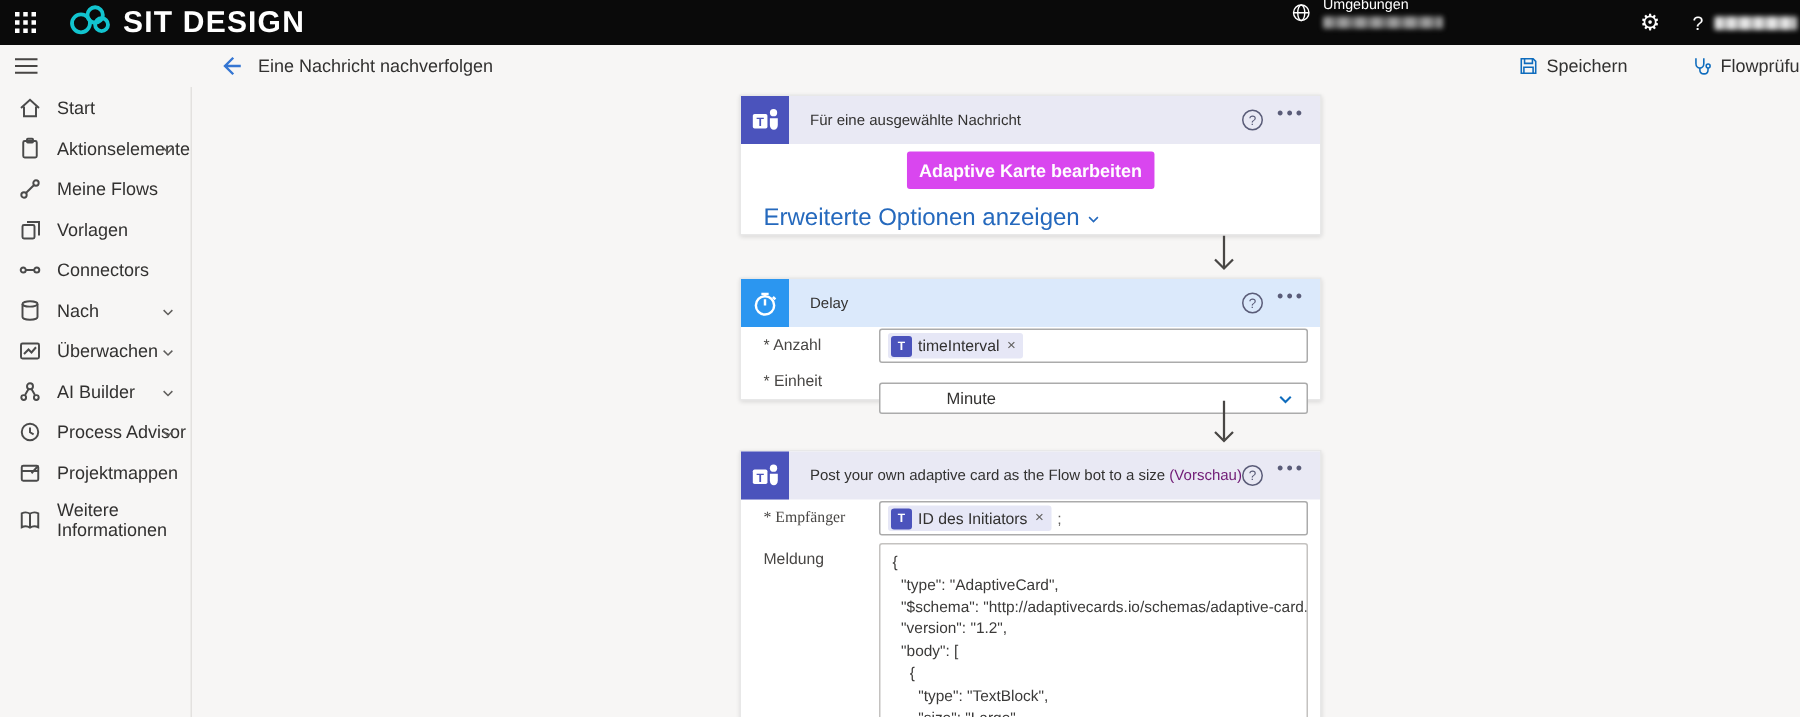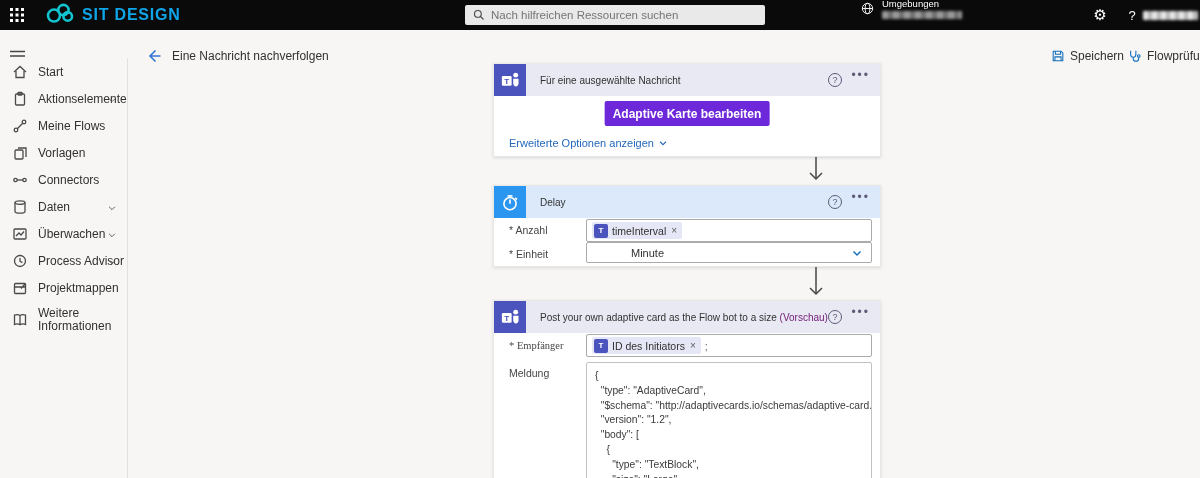--- a/index.html
+++ b/index.html
@@ -4,21 +4,21 @@
 <style>
   * { margin:0; padding:0; box-sizing:border-box; }
   html,body { width:1200px; height:478px; overflow:hidden;
     font-family:"Liberation Sans", sans-serif; background:#f7f6f5; }
 
   
   #topbar { position:absolute; left:0; top:0; width:1200px; height:30px;
     background:#0a0a0a; color:#fff; }
   #waffle { position:absolute; left:9px; top:7px; width:16px; height:16px; cursor:pointer; }
   #logo { position:absolute; left:42px; top:3px; display:flex; align-items:center; height:24px; }
-  #logo-text { color:#0ea5e9; font-size:16px; font-weight:800; letter-spacing:.8px; margin-left:4px; }
+  #logo-text { color:#ffffff; font-size:20px; font-weight:800; letter-spacing:.8px; margin-left:4px; }
   #app-name { position:absolute; left:185px; top:0; height:30px; display:flex; align-items:center;
     font-size:12.5px; font-weight:700; color:#fff; }
   #topbar-search { position:absolute; left:465px; top:5px; width:300px; height:20px;
     background:#e9e9e9; border-radius:2px; display:flex; align-items:center; padding:0 8px; }
   #topbar-search input { border:none; background:transparent; outline:none; width:100%;
     font-size:11.5px; color:#333; font-family:"Liberation Sans",sans-serif; }
   #env-group { position:absolute; left:860px; top:0; height:16px; display:flex; align-items:center; cursor:pointer; }
   #env-labels { margin-left:7px; display:flex; flex-direction:column; justify-content:center; }
   #env-label { font-size:9.5px; color:#fff; line-height:11px; }
   .redacted-dark { width:80px; height:8px; margin-top:2px; border-radius:1px;
@@ -26,28 +26,28 @@
   .redacted-light { width:55px; height:9px; border-radius:1px;
     background:repeating-linear-gradient(90deg,#e8e8e8 0 5px,#b5b5b5 5px 9px); filter:blur(1.6px); }
   #gear-btn { position:absolute; left:1086px; top:0; width:28px; height:30px; display:flex;
     align-items:center; justify-content:center; font-size:15px; color:#fff; cursor:pointer; }
   #help-btn { position:absolute; left:1120px; top:0; width:24px; height:30px; display:flex;
     align-items:center; justify-content:center; font-size:13px; color:#fff; cursor:pointer; }
   #user-btn { position:absolute; left:1143px; top:0; width:55px; height:30px; display:flex;
     align-items:center; cursor:pointer; }
 
   
-  #toolbar { position:absolute; left:0; top:30px; width:1052px; height:28px; background:#f7f6f5;margin-top:12px; }
+  #toolbar { position:absolute; left:0; top:30px; width:1052px; height:28px; background:#f7f6f5; }
   #hamburger { position:absolute; left:9px; top:6px; width:17px; height:16px; cursor:pointer; }
   #back-btn { position:absolute; left:146px; top:5px; width:18px; height:18px; cursor:pointer; }
   #flow-title { position:absolute; left:172px; top:0; height:28px; display:flex; align-items:center;
     font-size:12px; color:#323130; }
   .tb-action { position:absolute; top:0; height:28px; display:flex; align-items:center; gap:5px;
     cursor:pointer; font-size:12px; color:#323130; }
-  #save-action { left:1051px; } #checker-action { left:1128px; }
+  #save-action { left:1012px; } #checker-action { left:1128px; }
 
   
   #sidebar { position:absolute; left:0; top:58px; width:128px; height:420px;
     background:#f7f6f5; border-right:1px solid #e3e1df; }
   .side-item { position:relative; height:27px; display:flex; align-items:center; cursor:pointer;
     padding-left:12px; color:#323130; font-size:12px; }
   .side-icon { width:16px; height:16px; margin-right:10px; flex:0 0 16px; }
   .side-chevron { position:absolute; right:10px; top:9px; width:10px; height:10px; }
   .side-two-line { height:38px; align-items:center; }
   .side-label2 { line-height:13px; }
@@ -75,24 +75,24 @@
     border-radius:2px; padding:1px 5px 1px 2px; height:17px; }
   .chip-icon { width:14px; height:14px; background:#4b53bc; border-radius:2px; color:#fff;
     font-size:8px; font-weight:700; display:flex; align-items:center; justify-content:center; }
   .chip-text { font-size:10.5px; color:#323130; }
   .chip-close { font-size:10px; color:#5f5e5c; cursor:pointer; margin-left:1px; }
   .after-token { font-size:10.5px; color:#5f5e5c; margin-left:4px; }
   .field-select { cursor:pointer; justify-content:space-between; padding:0 8px; }
   .select-value { font-size:11px; color:#323130; }
 
   #card1-btn { position:absolute; left:50%; transform:translateX(-50%); top:37px; height:25px;
-    background:#6d28d9; color:#fff; border:none; border-radius:2px; font-size:12px; font-weight:700;
+    background:#d946ef; color:#fff; border:none; border-radius:2px; font-size:12px; font-weight:700;
     padding:0 8px; cursor:pointer; font-family:"Liberation Sans",sans-serif; }
   #adv-link { position:absolute; left:15px; top:73px; display:flex; align-items:center; gap:4px;
-    color:#2569bd; font-size:11px; cursor:pointer; }
+    color:#2569bd; font-size:16px; cursor:pointer; }
 
   .connector { position:absolute; left:673px; width:28px; }
   #msg-box { position:absolute; left:92px; top:61px; width:286px; height:160px;
     border:1px solid #c4c2c0; border-radius:2px; background:#fff; padding:6px 8px;
     overflow:hidden; cursor:text; }
   .json-line { white-space:pre; font-size:10.3px; line-height:14.8px; color:#3b3a39; }
 </style>
 </head>
 <body>
 
@@ -115,29 +115,20 @@
   <div id="logo">
     <span>
       <svg width="36" height="24" viewBox="0 0 40 28" fill="none" stroke="#12c4cf" stroke-width="3">
         <circle cx="13" cy="17" r="7"></circle>
           <circle cx="24" cy="10.5" r="6"></circle>
           <circle cx="29" cy="18" r="5"></circle>
       </svg>
     </span>
     <span id="logo-text">SIT DESIGN</span>
   </div>
-  <div id="topbar-search">
-    <span style="margin-right:6px; display:flex;">
-      <svg width="12" height="12" viewBox="0 0 16 16" fill="none" stroke="#4a4a4a" stroke-width="1.5">
-        <circle cx="6.5" cy="6.5" r="4.5"></circle>
-          <path d="M10 10l4 4"></path>
-      </svg>
-    </span>
-    <input placeholder="Nach hilfreichen Ressourcen suchen" style="">
-  </div>
   <div id="env-group">
     <span style="display:flex;">
       <svg width="15" height="15" viewBox="0 0 16 16" fill="none" stroke="#fff" stroke-width="1">
         <circle cx="8" cy="8" r="5.5"></circle>
           <ellipse cx="8" cy="8" rx="2.5" ry="5.5"></ellipse>
           <path d="M2.5 8h11"></path>
       </svg>
     </span>
     <span id="env-labels">
       <span id="env-label">Umgebungen</span>
@@ -224,31 +215,43 @@
           <circle cx="12.5" cy="8" r="1.7"></circle>
           <path d="M5.2 8h5.6"></path>
         </svg></span>
     <span>Connectors</span>
   </div>
   <div class="side-item">
     <span class="side-icon"><svg viewBox="0 0 16 16" fill="none" stroke="#4a4a4a" stroke-width="1.3">
           <ellipse cx="8" cy="3.6" rx="5" ry="1.8"></ellipse>
           <path d="M3 3.6v8.8c0 1 2.2 1.8 5 1.8s5-.8 5-1.8V3.6"></path>
         </svg></span>
-    <span>Daten</span>
+    <span>Nach</span>
     <span class="side-chevron"><svg viewBox="0 0 12 12" fill="none" stroke="#605e5c" stroke-width="1.2">
           <path d="M2.5 4.5l3.5 3.5 3.5-3.5"></path>
         </svg></span>
   </div>
   <div class="side-item">
     <span class="side-icon"><svg viewBox="0 0 16 16" fill="none" stroke="#4a4a4a" stroke-width="1.3">
           <rect x="2" y="3" width="12" height="10" rx="1"></rect>
           <path d="M4 10l3-3 2 2 3-3.5"></path>
         </svg></span>
     <span>Überwachen</span>
+    <span class="side-chevron"><svg viewBox="0 0 12 12" fill="none" stroke="#605e5c" stroke-width="1.2">
+          <path d="M2.5 4.5l3.5 3.5 3.5-3.5"></path>
+        </svg></span>
+  </div>
+  <div class="side-item">
+    <span class="side-icon"><svg viewBox="0 0 16 16" fill="none" stroke="#4a4a4a" stroke-width="1.3">
+          <circle cx="8" cy="4.5" r="2"></circle>
+          <circle cx="3.8" cy="12" r="1.6"></circle>
+          <circle cx="12.2" cy="12" r="1.6"></circle>
+          <path d="M7 6.3l-2.3 4M9 6.3l2.3 4"></path>
+        </svg></span>
+    <span>AI Builder</span>
     <span class="side-chevron"><svg viewBox="0 0 12 12" fill="none" stroke="#605e5c" stroke-width="1.2">
           <path d="M2.5 4.5l3.5 3.5 3.5-3.5"></path>
         </svg></span>
   </div>
   <div class="side-item">
     <span class="side-icon"><svg viewBox="0 0 16 16" fill="none" stroke="#4a4a4a" stroke-width="1.3">
           <circle cx="8" cy="8" r="5.5"></circle>
           <path d="M8 5v3.2l2.4 1.4"></path>
         </svg></span>
     <span>Process Advisor</span>
@@ -325,21 +328,21 @@
     </div>
     <span class="field-label" style="top:38px;">* Anzahl</span>
     <div class="field-input" style="top:33px; height:23px;">
       <span class="token-chip">
         <span class="chip-icon">T</span>
         <span class="chip-text">timeInterval</span>
         <span class="chip-close">×</span>
       </span>
     </div>
     <span class="field-label" style="top:62px;">* Einheit</span>
-    <div class="field-input field-select" style="top:56px; height:21px;padding-left:44px;">
+    <div class="field-input field-select" style="top:69px; height:21px;padding-left:44px;">
       <span class="select-value">Minute</span>
       <span style="display:flex;">
         <svg width="12" height="12" viewBox="0 0 12 12" fill="none" stroke="#0f6cbd" stroke-width="1.4">
             <path d="M2.5 4.5l3.5 3.5 3.5-3.5"></path>
           </svg>
       </span>
     </div>
   </div>
 
   <div class="connector" style="top:209px; height:33px;">

